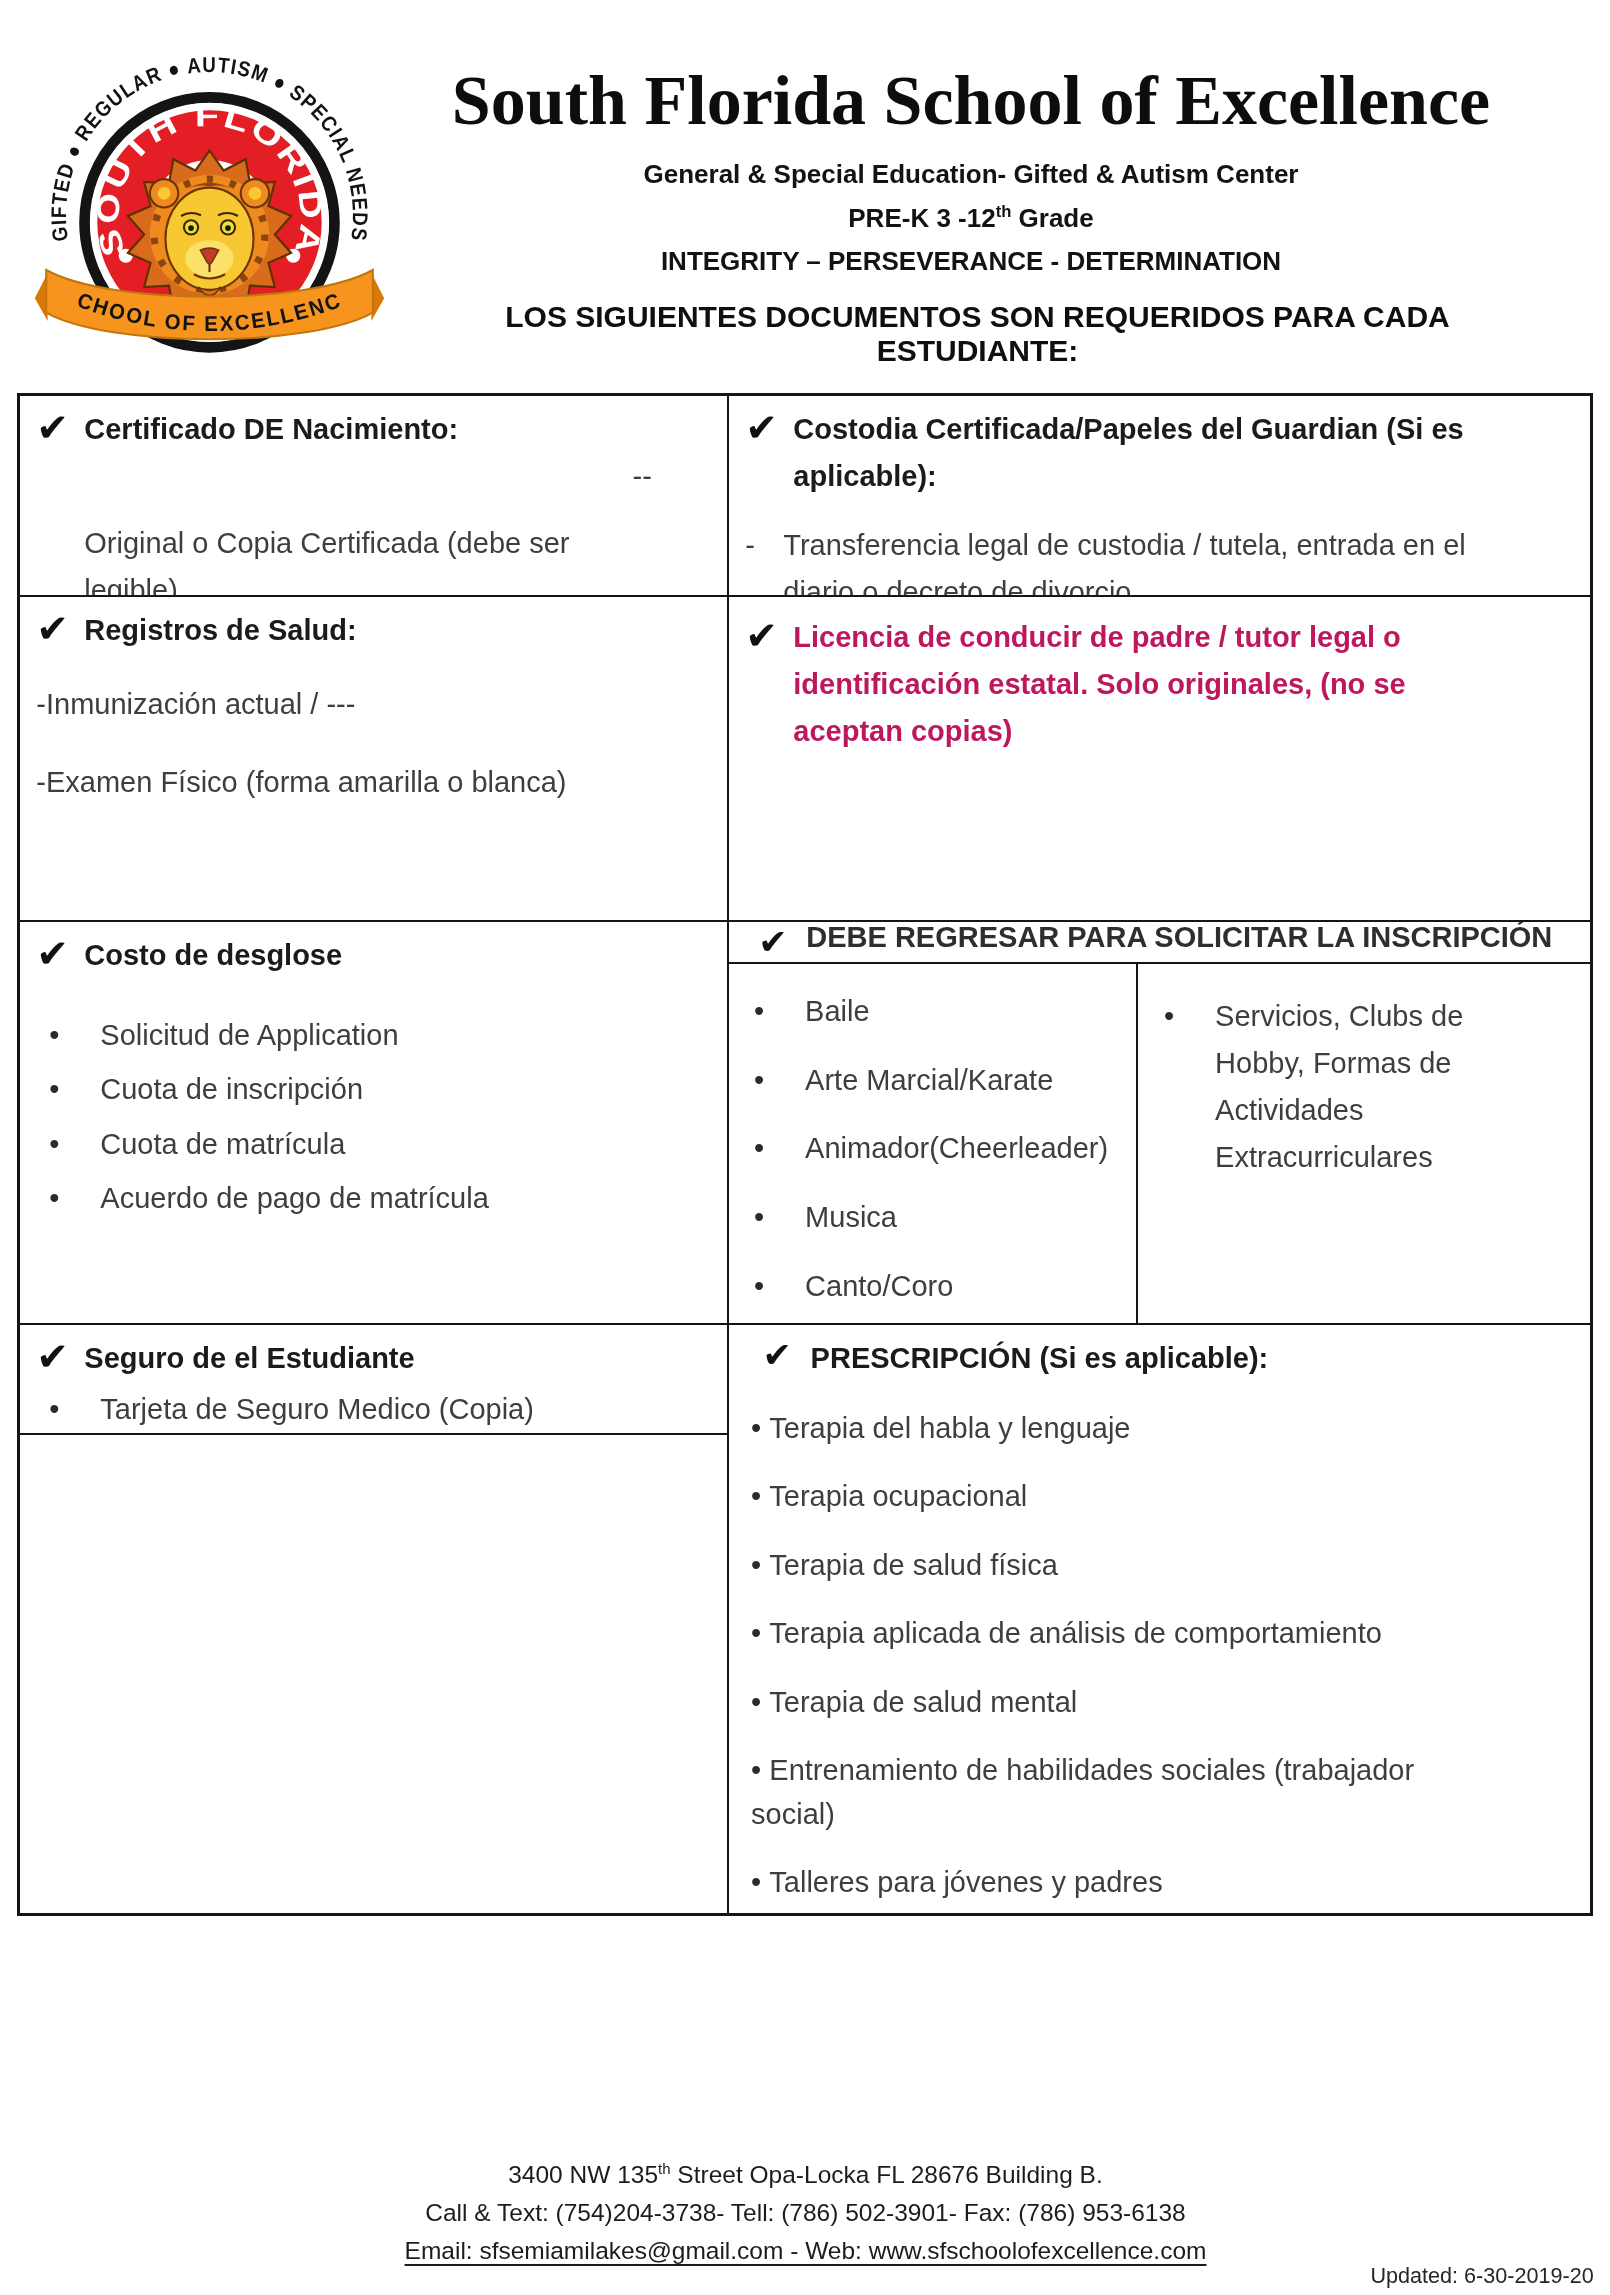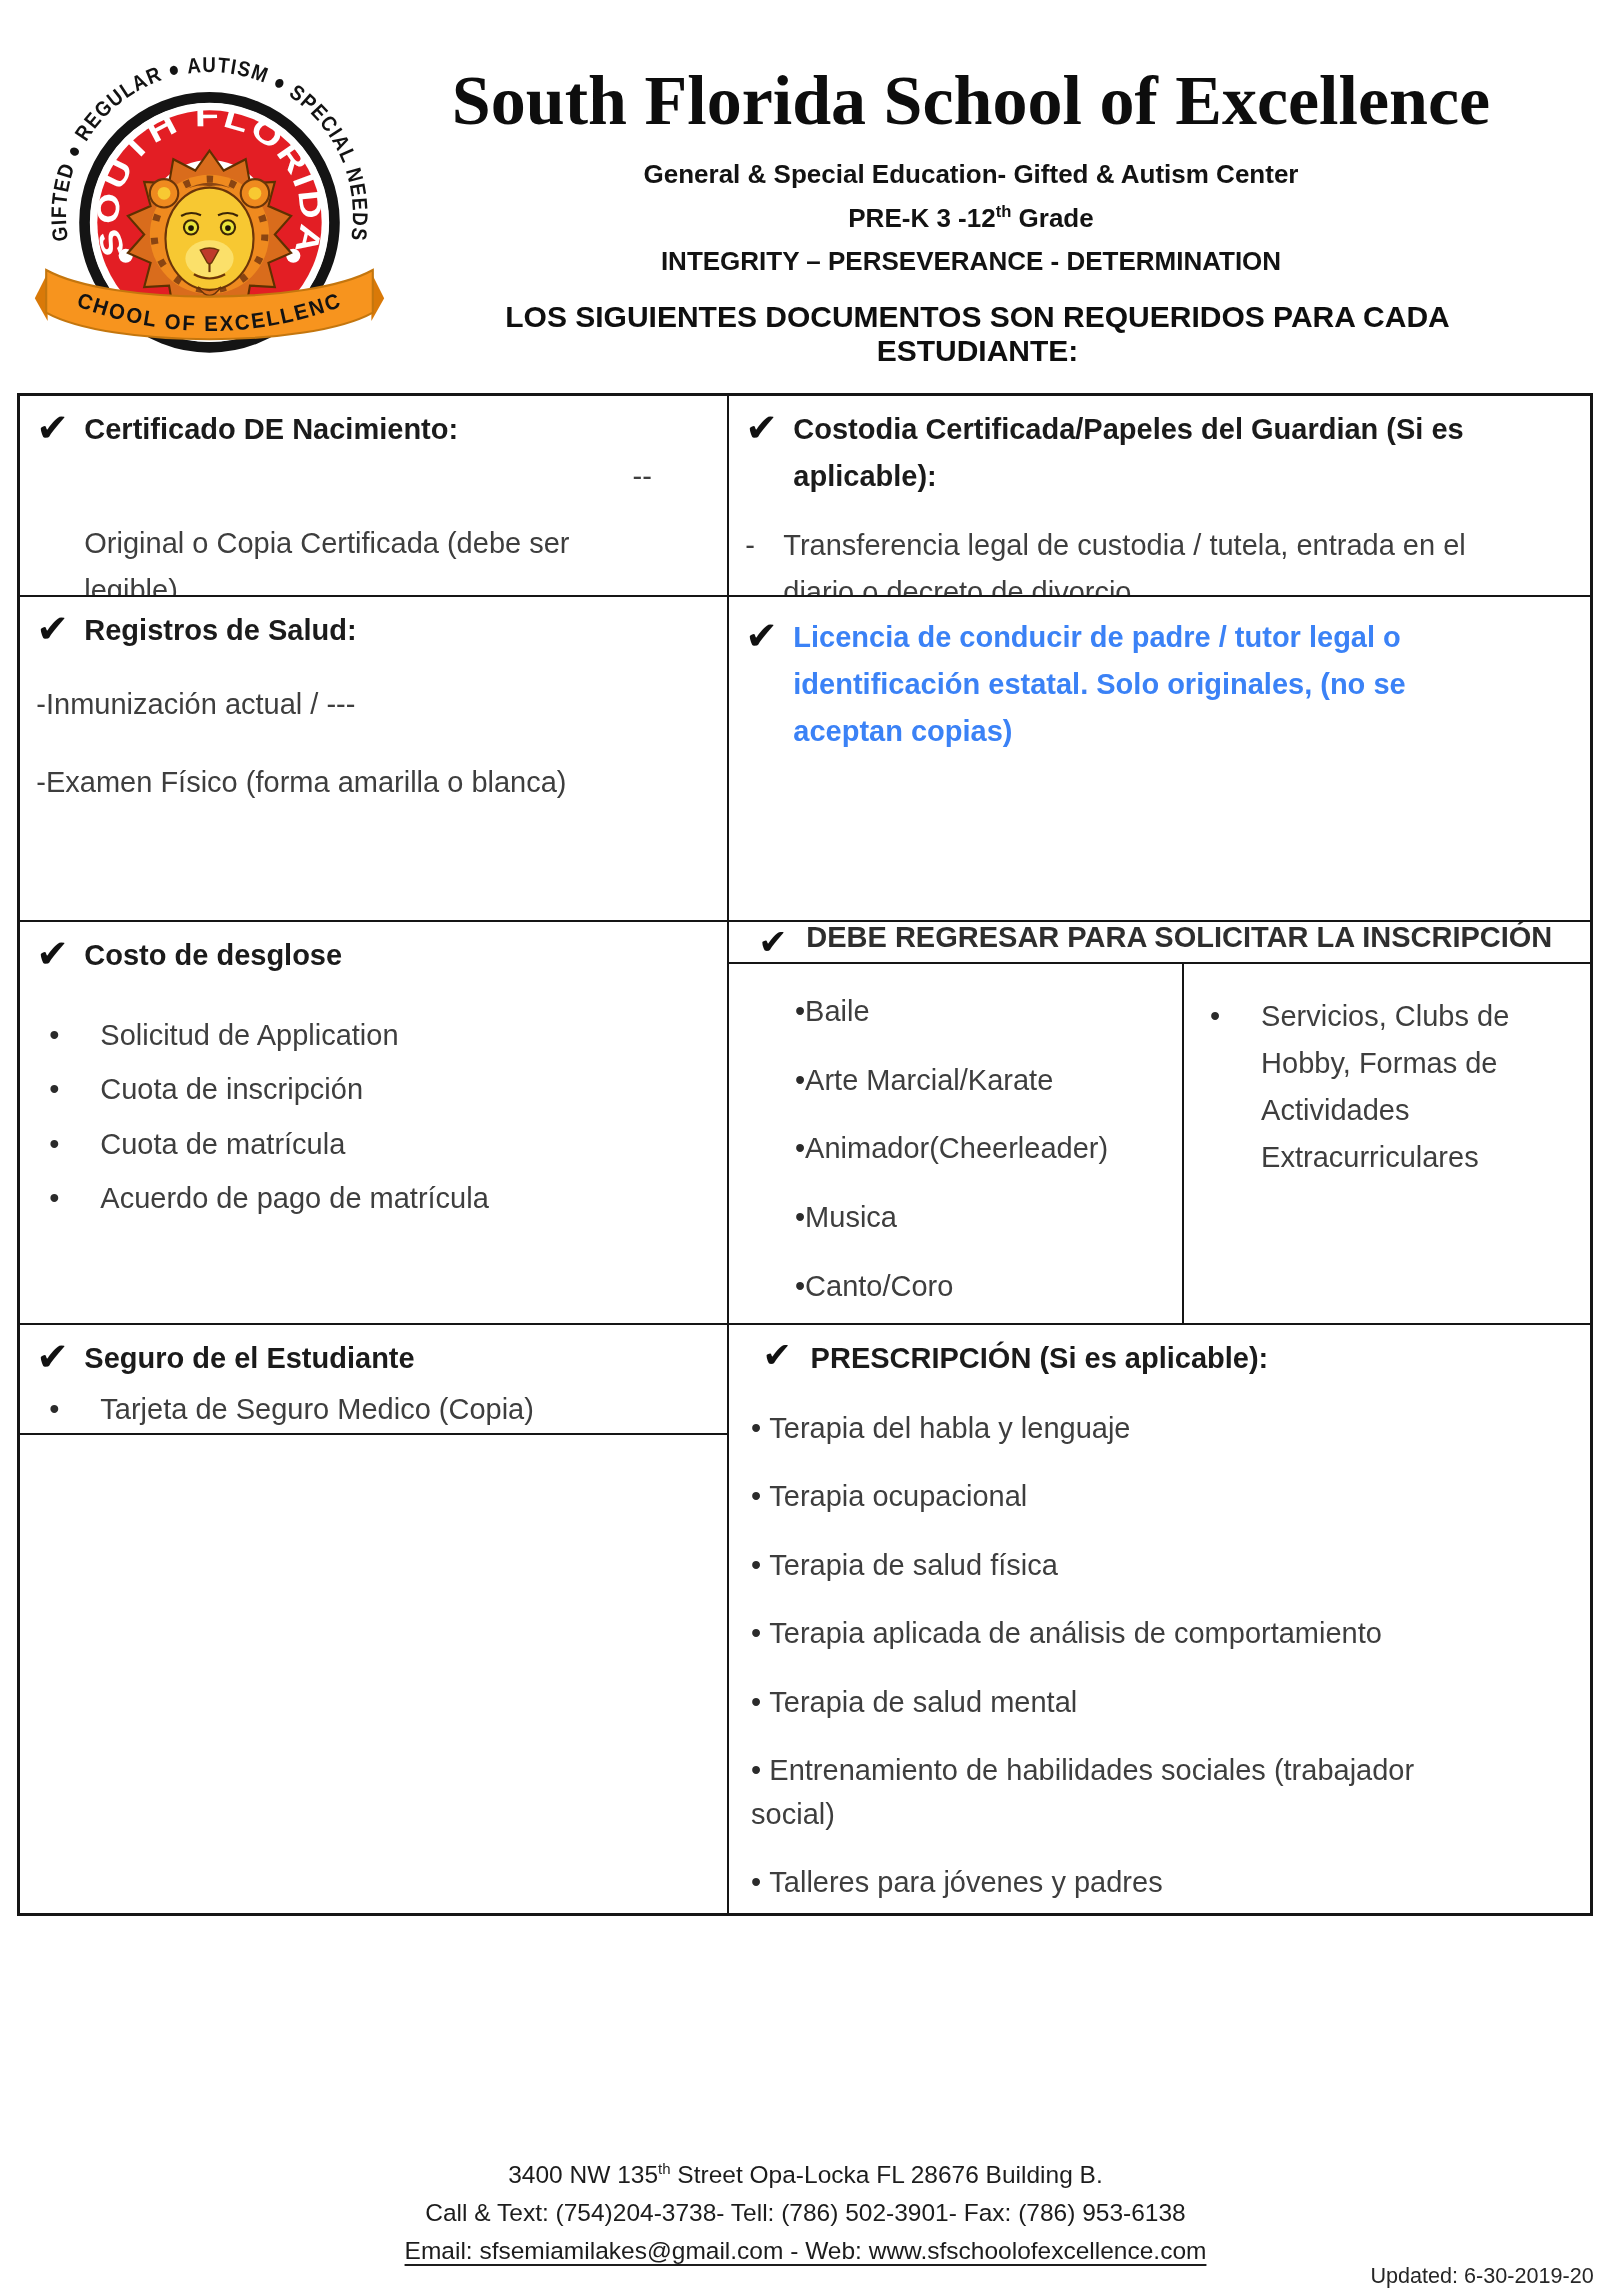--- a/index.html
+++ b/index.html
@@ -52,21 +52,21 @@
   ul.blist { list-style:none; margin:38px 0 0 0; padding:0; font-size:29px; color:#3e3e3e; }
   ul.blist li { display:flex; padding-left:13px; margin-bottom:16.6px; line-height:1.3; }
   ul.blist li::before { content:"\2022"; flex:none; width:51px; color:#2b2b2b; }
 
   
   .nest { padding:0; display:flex; flex-direction:column; }
   .nest-head { height:52px; border-bottom:2.9px solid #151515; display:flex; align-items:center;
                padding-left:29px; box-sizing:border-box; }
   .nest-head .ckline { line-height:1.1; color:#2e2e2e; }
   .nest-body { flex:1; display:flex; }
-  .nest-c1 { width:455px; border-right:2.9px solid #151515; box-sizing:border-box; padding:7.2px 0 0 19px;text-align:right; }
+  .nest-c1 { width:409px; border-right:2.9px solid #151515; box-sizing:border-box; padding:7.2px 0 0 19px; }
   .nest-c1 ul.blist { margin-top:21.6px; }
   .nest-c1 ul.blist li { padding-left:5.8px; margin-bottom:31px; }
   .nest-c2 { flex:1; padding:29px 7.2px 0 20px; }
   .nest-item { display:flex; font-size:29px; color:#3e3e3e; line-height:1.62; }
   .nest-item .blt { flex:none; width:51px; padding-left:5.8px; color:#2b2b2b; }
 
   
   .rx-head { padding-left:17.3px; }
   .rx-item { margin-top:25px; font-size:29px; color:#3e3e3e; line-height:1.5; padding-left:5.8px; }
   .rx-b::before { content:"\2022\00a0"; color:#2b2b2b; }
@@ -218,21 +218,21 @@
           <div>
               <div>Transferencia legal de custodia / tutela, entrada en el</div>
               <div>diario o decreto de divorcio</div>
             </div>
         </div>
       </div>
 
       <div class="cell hr-b" style="height:325px">
         <div class="ckline" style="margin-top:7.2px">
           <span class="ck">✔</span>
-          <span class="ckbody" style="color:#3b82f6">
+          <span class="ckbody" style="color:#be185d">
             <div>Licencia de conducir de padre / tutor legal o</div>
             <div>identificación estatal. Solo originales, (no se</div>
             <div>aceptan copias)</div>
           </span>
         </div>
       </div>
 
       <div class="cell hr-b nest" style="height:403px">
         <div class="nest-head">
           <div class="ckline">

